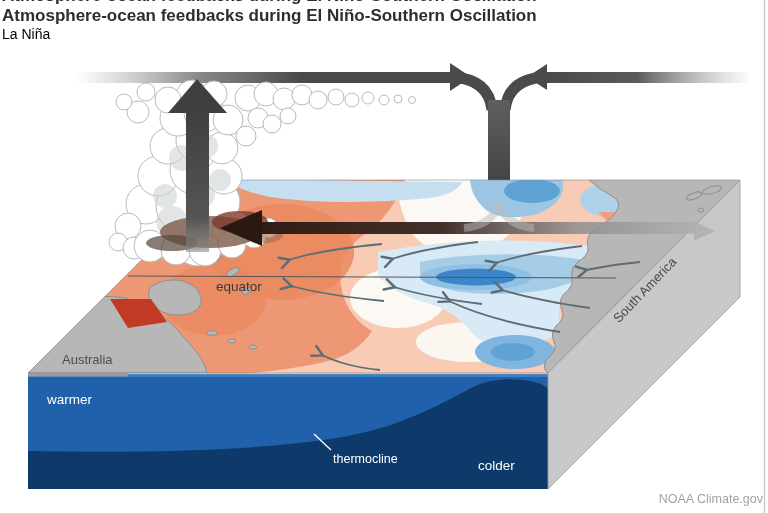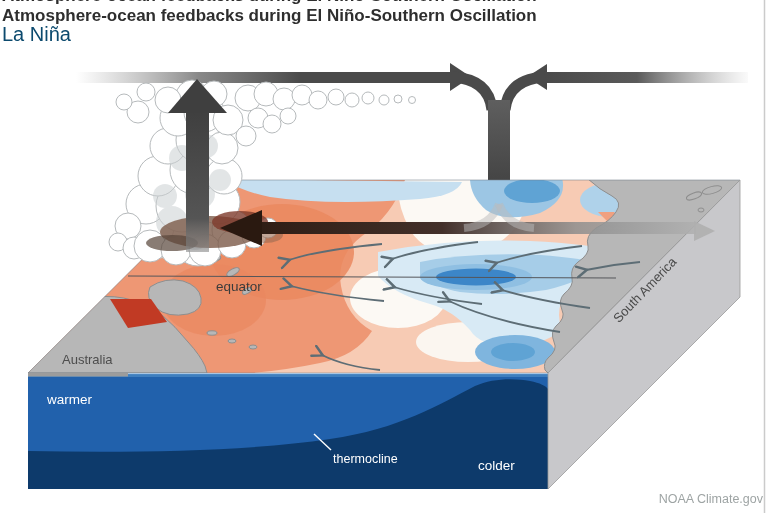--- a/index.html
+++ b/index.html
@@ -3,21 +3,21 @@
 <meta charset="utf-8">
 <style>
   html,body{margin:0;padding:0;background:#ffffff;}
   #stage{position:relative;width:768px;height:513px;background:#ffffff;overflow:hidden;
          font-family:"Liberation Sans", sans-serif;}
   #scene{position:absolute;left:0;top:0;}
   .hdr{position:absolute;left:2px;top:0;width:760px;z-index:5;}
   .clip-line{height:5px;overflow:hidden;}
   .clip-line span{display:block;transform:translateY(-14px);font-weight:bold;font-size:17px;color:#2e2e2e;white-space:nowrap;}
   .title{font-weight:bold;font-size:17px;line-height:21px;color:#2e2e2e;white-space:nowrap;}
-  .subtitle{font-size:20px;line-height:17px;color:#0c4a6e;}
+  .subtitle{font-size:14px;line-height:17px;color:#000000;}
   svg text{font-family:"Liberation Sans", sans-serif;}
 </style>
 </head>
 <body>
 
 <div id="stage">
 
   <div class="hdr">
     <div class="clip-line">
         <span>Atmosphere-ocean feedbacks during El Niño-Southern Oscillation</span>

